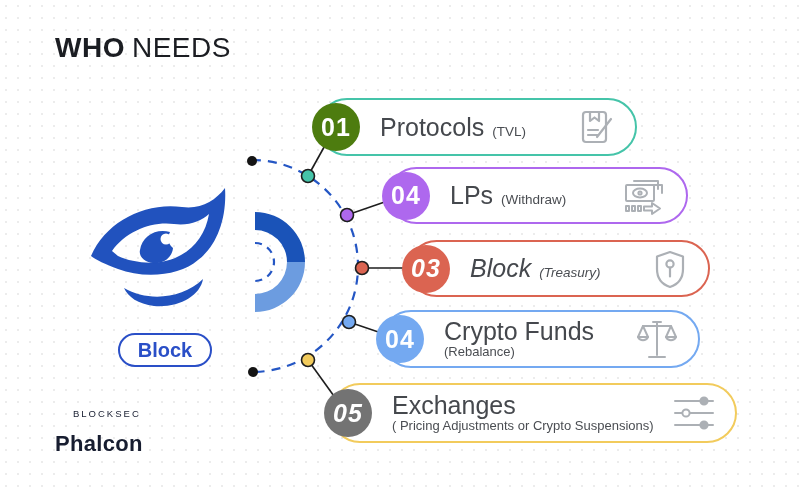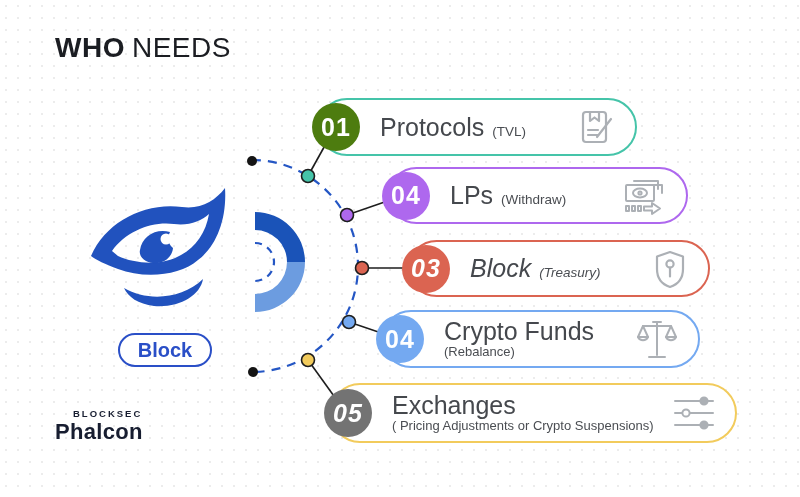--- a/index.html
+++ b/index.html
@@ -43,22 +43,22 @@
   .p5{left:330px;top:383px;width:407px;height:60px;}
   
   .blockpill{
     position:absolute;z-index:2;left:118px;top:333px;width:94px;height:34px;
     border:2.5px solid #2a4fc7;border-radius:18px;background:#fff;
     display:flex;align-items:center;justify-content:center;
     color:#2a4fc7;font-size:20px;font-weight:700;box-sizing:border-box;
   }
   
   .brand{position:absolute;left:55px;top:408px;color:#171d30;z-index:2;}
-  .brand .t{font-size:9.5px;font-weight:700;letter-spacing:2px;padding-left:18px;}
-  .brand .p{font-size:22px;font-weight:700;margin-top:0;letter-spacing:.3px;}
+  .brand .t{font-size:9.5px;font-weight:400;letter-spacing:2px;padding-left:18px;}
+  .brand .p{font-size:22px;font-weight:700;margin-top:12px;letter-spacing:.3px;}
   svg{display:block;}
 </style>
 </head>
 <body>
 
 <div class="stage">
 
   <div class="hdr">
     <span class="b">WHO</span><span class="r">NEEDS</span>
   </div>

